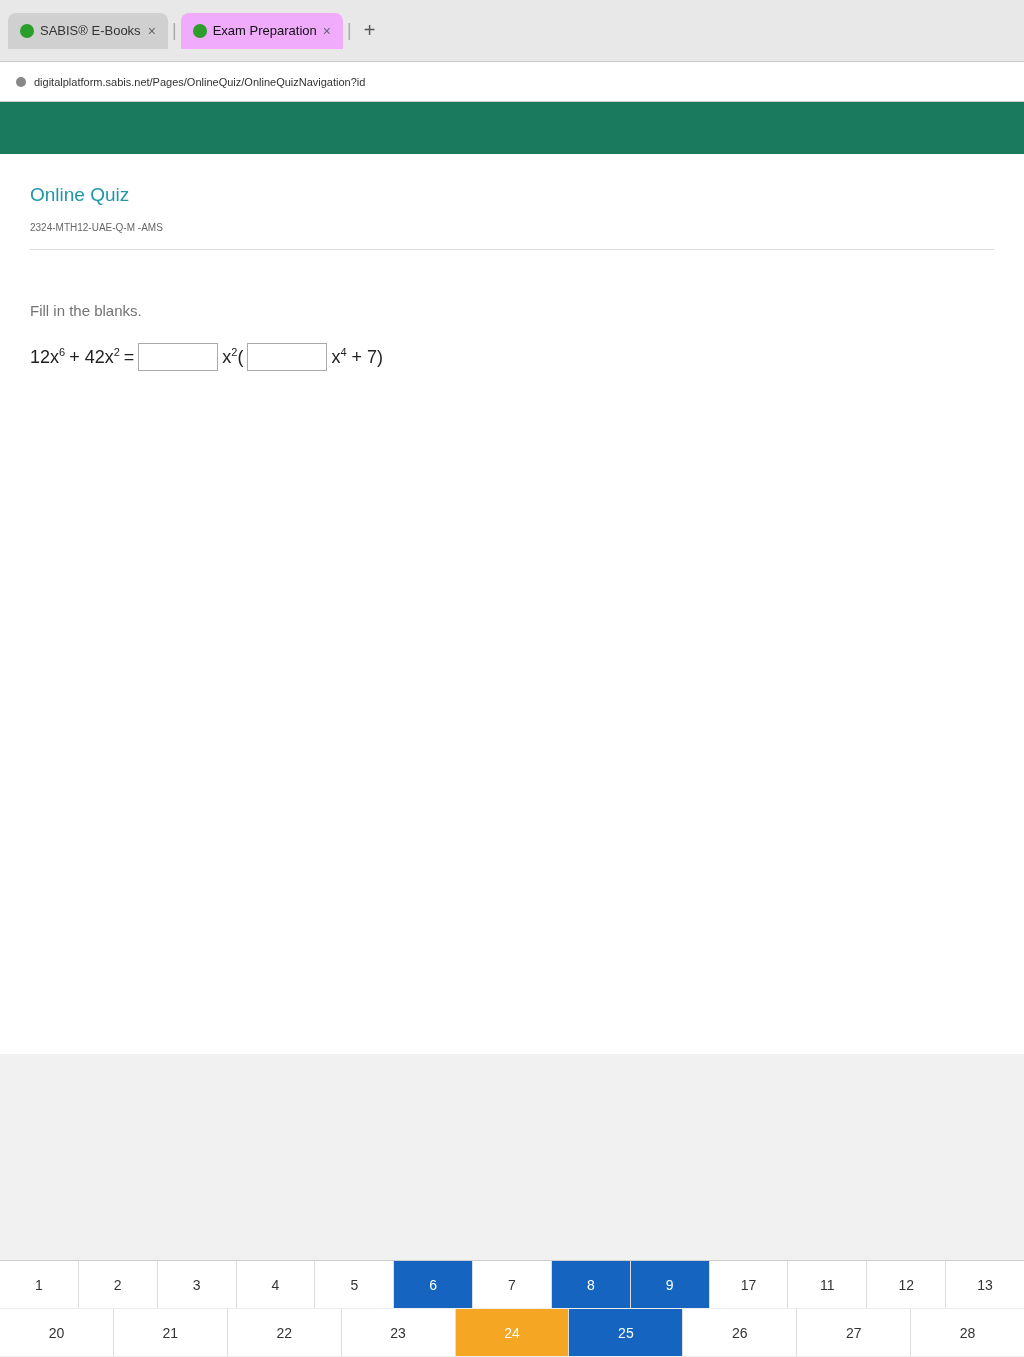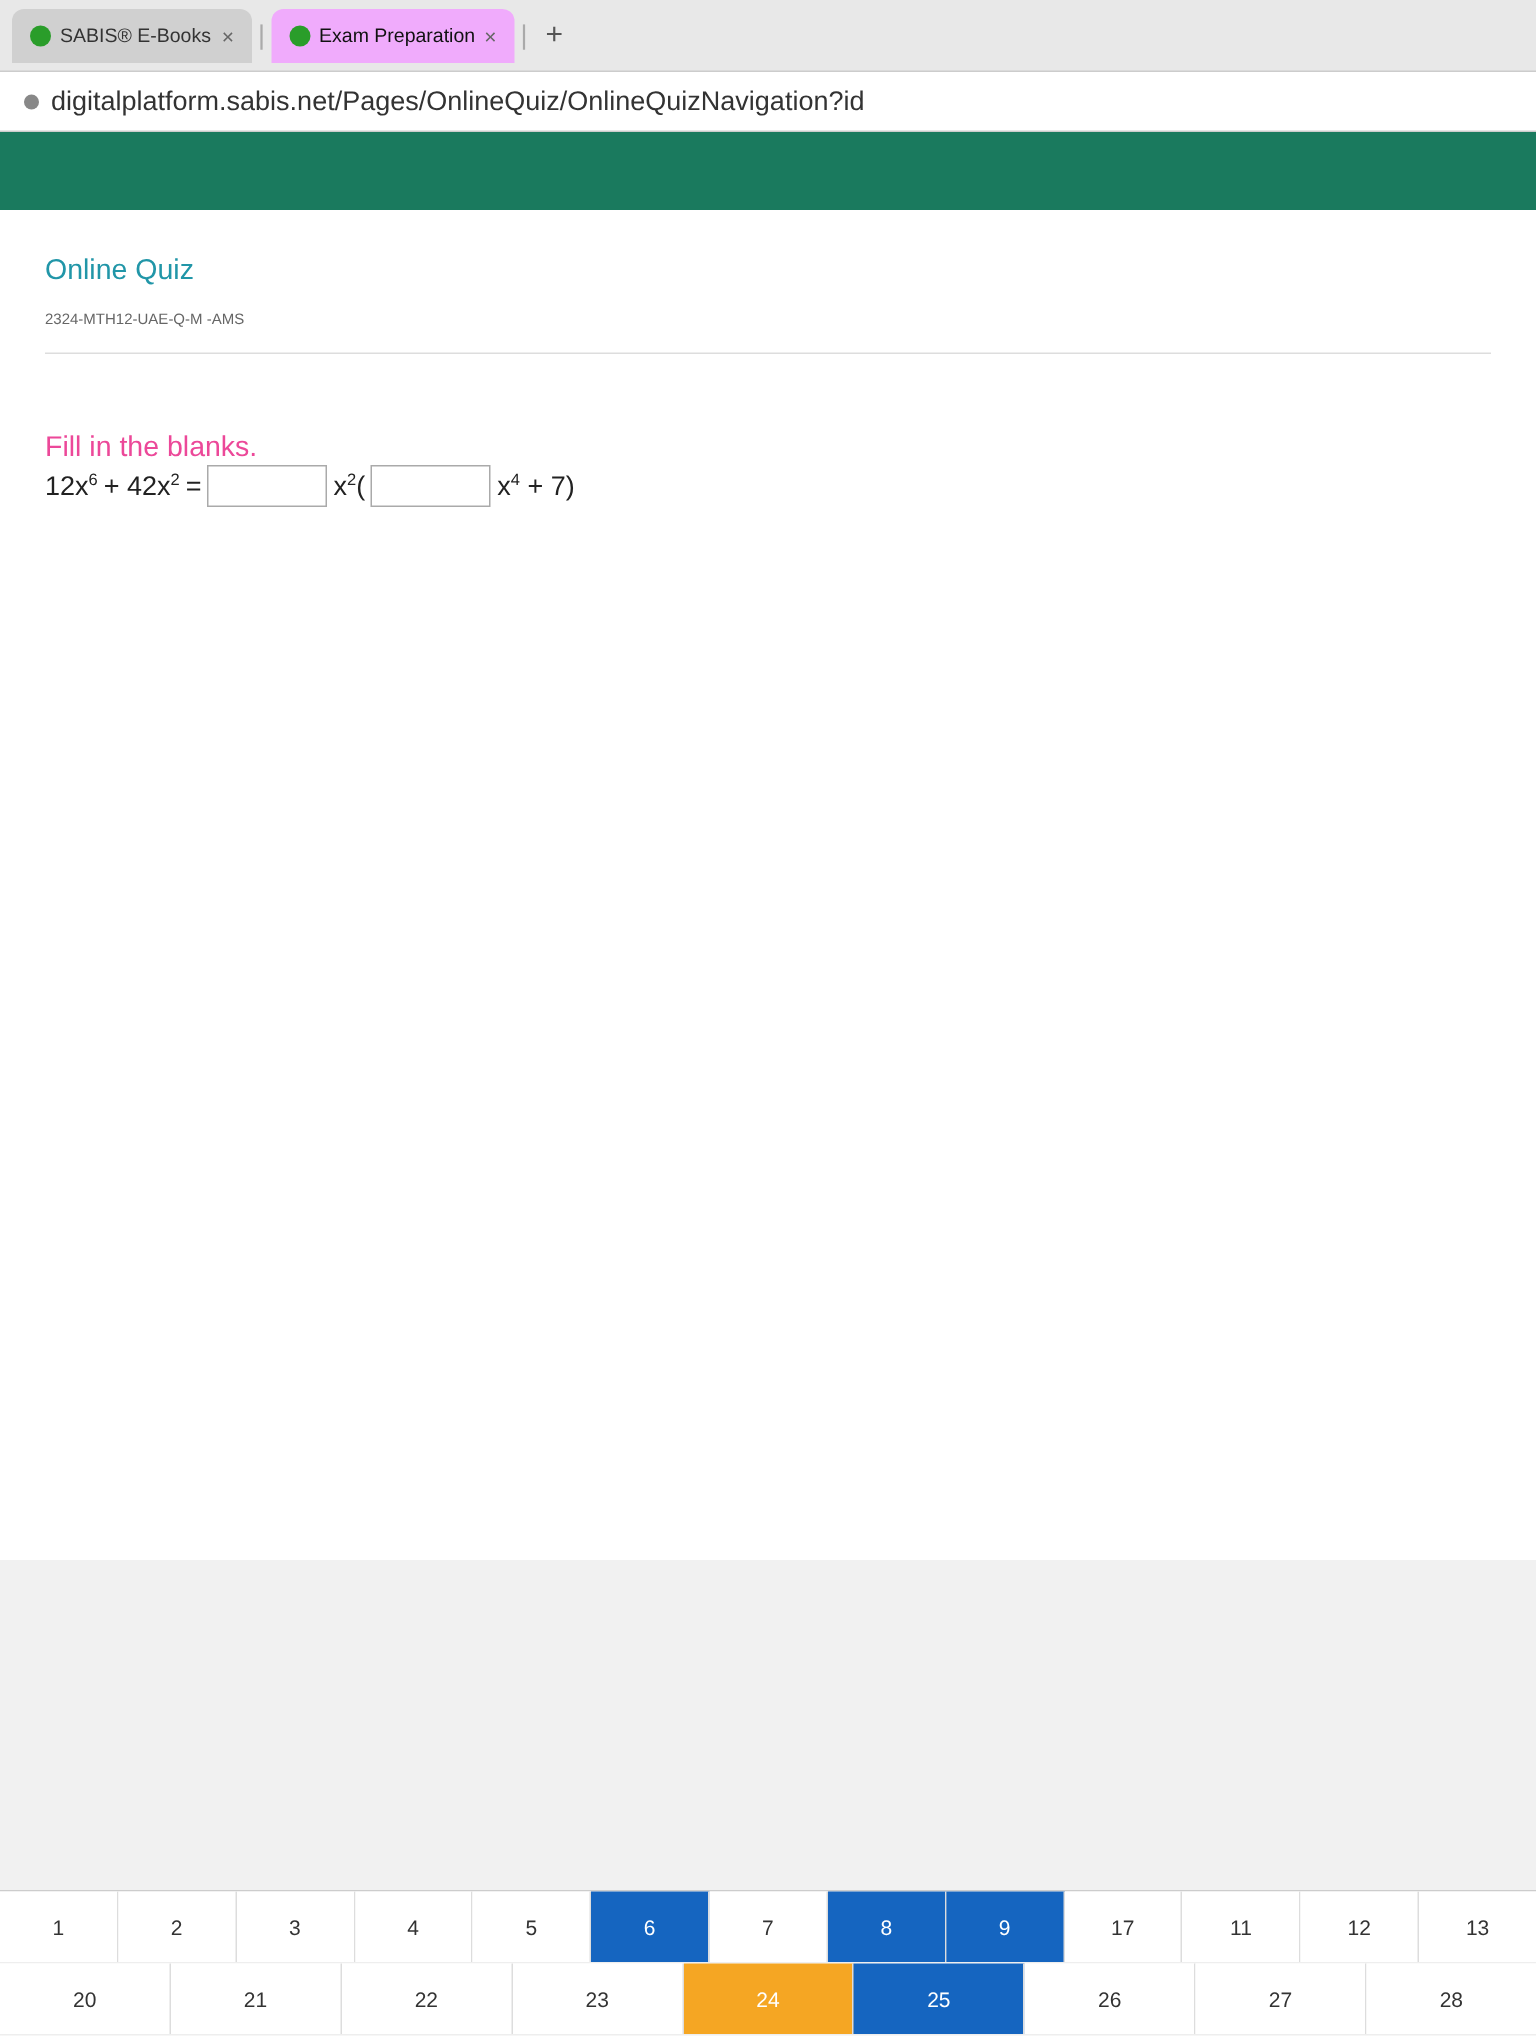--- a/index.html
+++ b/index.html
@@ -1,21 +1,21 @@
 <!DOCTYPE html>
 <html><head>
   <meta charset="utf-8">
   <style>
     * { margin: 0; padding: 0; box-sizing: border-box; }
     body { font-family: Arial, sans-serif; background: #f1f1f1; width: 1024px; min-height: 1357px; overflow-x: hidden; }
 
     
     .browser-top {
       background: #e8e8e8;
-      height: 48px;
+      height: 62px;
       display: flex;
       align-items: center;
       padding: 0 8px;
       border-bottom: 1px solid #ccc;
     }
     .tab-bar {
       display: flex;
       align-items: center;
       gap: 2px;
       flex: 1;
@@ -63,21 +63,21 @@
     }
 
     
     .address-bar {
       background: #fff;
       height: 40px;
       display: flex;
       align-items: center;
       padding: 0 16px;
       border-bottom: 1px solid #ccc;
-      font-size: 18px;
+      font-size: 11px;
       color: #333;
     }
     .address-bar-dot {
       width: 10px;
       height: 10px;
       border-radius: 50%;
       background: #888;
       margin-right: 8px;
       flex-shrink: 0;
     }
@@ -114,22 +114,23 @@
       border: none;
       border-top: 1px solid #ddd;
       margin-bottom: 32px;
     }
 
     .question-area {
       padding: 20px 0;
     }
 
     .fill-instruction {
-      font-size: 19px;
-      color: #ec4899;
+      font-size: 15px;
+      color: #737373;
+      margin-bottom: 24px;
     }
 
     .math-expression {
       font-size: 18px;
       color: #222;
       display: flex;
       align-items: center;
       gap: 4px;
       flex-wrap: wrap;
     }

